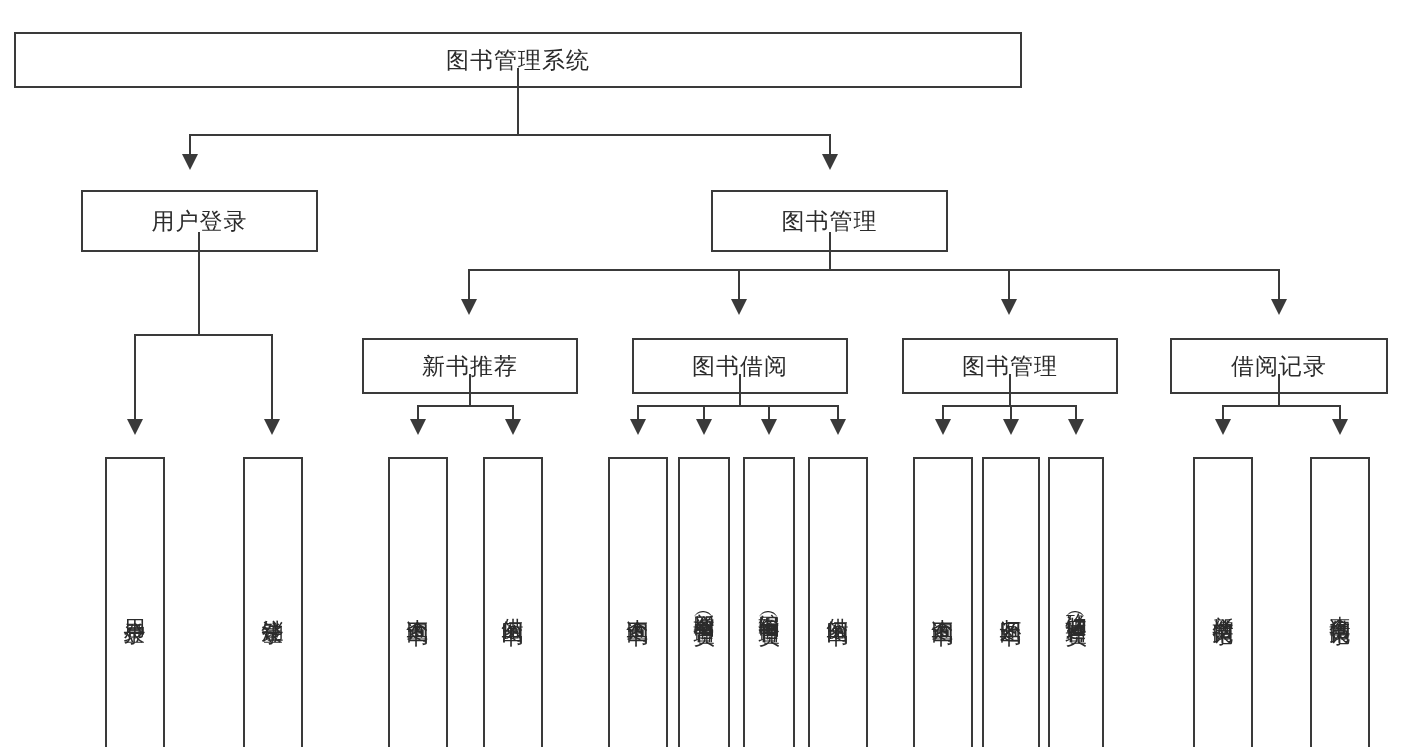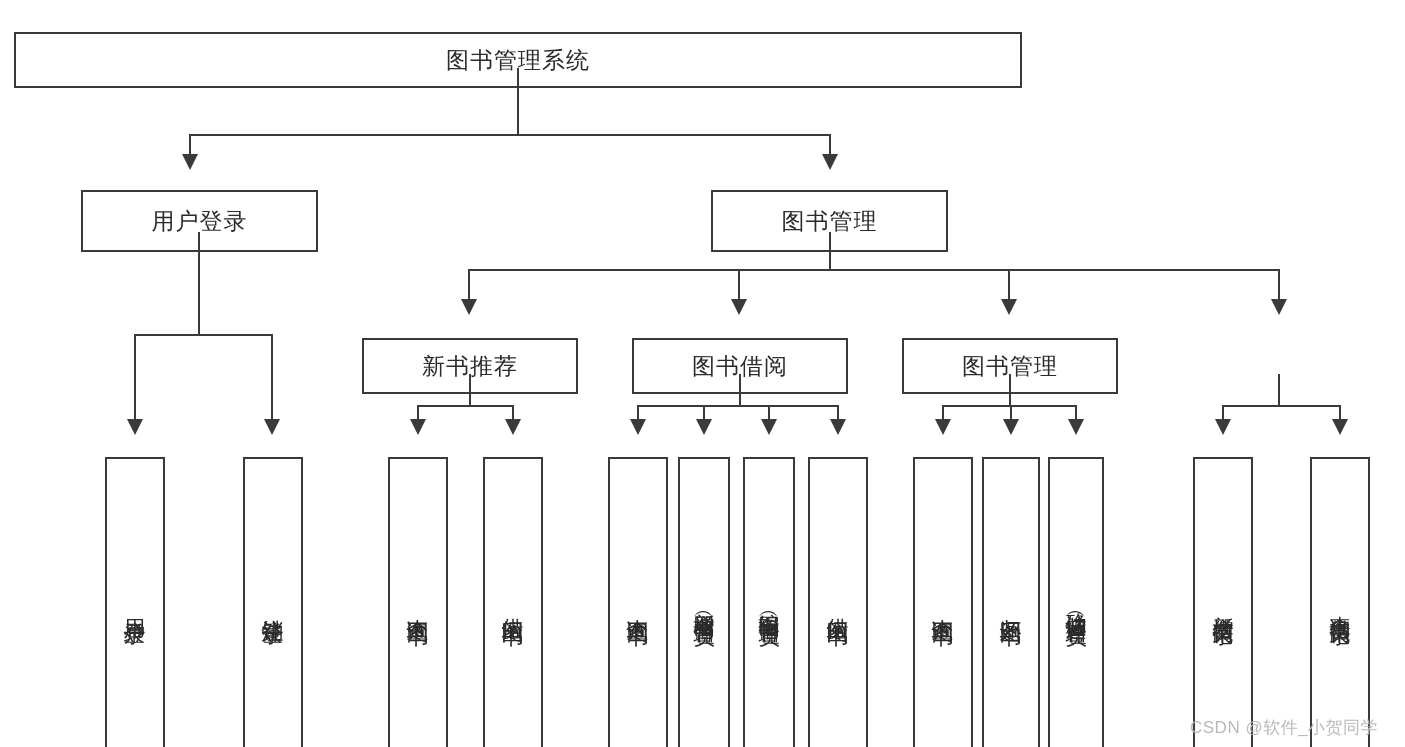--- a/index.html
+++ b/index.html
@@ -104,20 +104,21 @@
 
   <div class="line vline" style="left:1008px; top:269px; width:2px; height:32px;"></div>
   <div class="arrow" style="left:1001px; top:299px;"></div>
 
   <div class="line vline" style="left:1278px; top:269px; width:2px; height:32px;"></div>
   <div class="arrow" style="left:1271px; top:299px;"></div>
 
   <div class="node node-h" style="left:362px; top:318px; width:216px; height:56px;">新书推荐</div>
   <div class="node node-h" style="left:632px; top:318px; width:216px; height:56px;">图书借阅</div>
   <div class="node node-h" style="left:902px; top:318px; width:216px; height:56px;">图书管理</div>
+  <div class="node node-h" style="left:1170px; top:318px; width:218px; height:56px;">借阅记录</div>
 
   <div class="line vline" style="left:469px; top:374px; width:2px; height:32px;"></div>
   <div class="line hline" style="left:417px; top:405px; width:96px; height:2px;"></div>
   <div class="line vline" style="left:417px; top:405px; width:2px; height:16px;"></div>
   <div class="arrow" style="left:410px; top:419px;"></div>
   <div class="line vline" style="left:512px; top:405px; width:2px; height:16px;"></div>
   <div class="arrow" style="left:505px; top:419px;"></div>
 
   <div class="line vline" style="left:739px; top:374px; width:2px; height:32px;"></div>
   <div class="line hline" style="left:637px; top:405px; width:201px; height:2px;"></div>
@@ -157,15 +158,14 @@
   <div class="node node-v" style="left:743px; top:437px; width:52px; height:296px; font-size:21px;">编辑图书（管理员）</div>
   <div class="node node-v" style="left:808px; top:437px; width:60px; height:296px;">借阅图书</div>
 
   <div class="node node-v" style="left:913px; top:437px; width:60px; height:296px;">查询图书</div>
   <div class="node node-v" style="left:982px; top:437px; width:58px; height:296px;">归还图书</div>
   <div class="node node-v" style="left:1048px; top:437px; width:56px; height:296px; font-size:21px;">确认归还（管理员）</div>
 
   <div class="node node-v" style="left:1193px; top:437px; width:60px; height:296px; font-size:21px;">新增借阅记录</div>
   <div class="node node-v" style="left:1310px; top:437px; width:60px; height:296px; font-size:21px;">查询借阅记录</div>
 
-  <div class="watermark" style="left:1190px; top:716px;">CSDN @软件_小贺同学</div>
 
 </div>
 
 </body></html>

